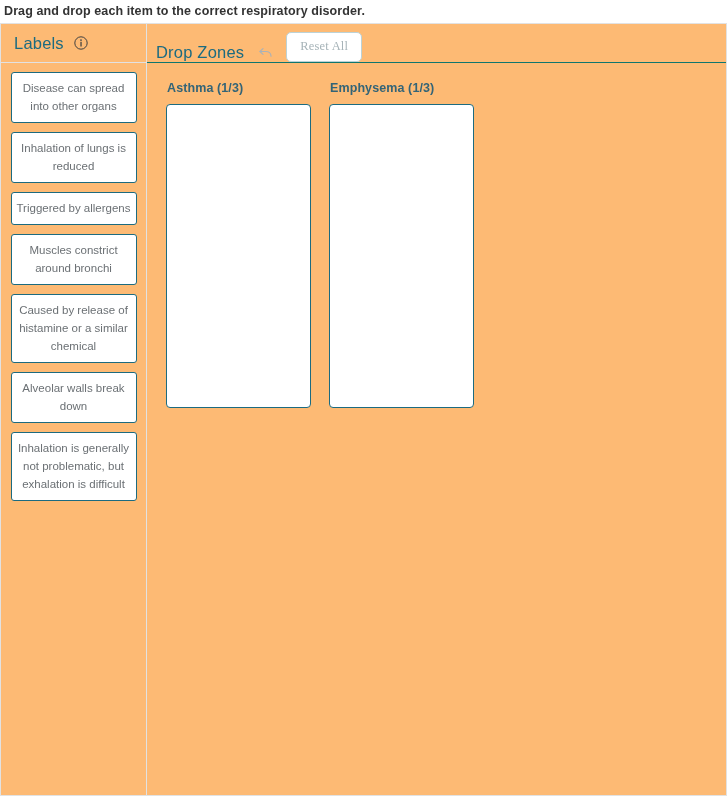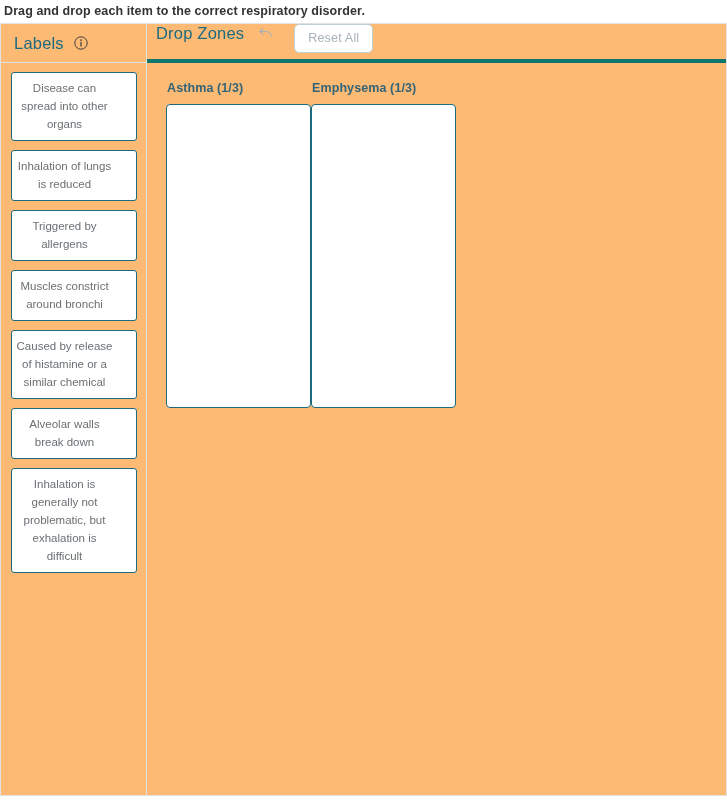--- a/index.html
+++ b/index.html
@@ -76,66 +76,67 @@
     width: 126px;
     margin: 0 auto 9px auto;
     border: 1px solid #1c6b80;
     border-radius: 3px;
     box-sizing: border-box;
     background: #ffffff;
     color: #6b7074;
     font-size: 11.5px;
     line-height: 18px;
     text-align: center;
-    padding: 6px 23px 7px 5px;
+    padding: 6px 5px 7px 5px;
     cursor: move;
   }
 
   
   .zones-col {
     flex: 1 1 auto;
     display: flex;
     flex-direction: column;
     min-width: 0;
   }
   .zones-head {
     height: 39px;
     flex: 0 0 39px;
-    border-bottom: 4px solid #0f766e;
-    box-sizing: border-box;
-    display: flex;
-    align-items: flex-start;
+    border-bottom: 1px solid #0f766e;
+    box-sizing: border-box;
+    display: flex;
+    align-items: flex-end;
     padding-left: 9px;
   }
   .undo-icon {
     margin-left: 12px;
     width: 18px;
     height: 18px;
     display: inline-flex;
     align-items: center;
     justify-content: center;
     color: #a9b2b8;
   }
   .undo-icon svg { display: block; }
   .reset-btn {
-    margin-left: 20px;
+    margin-left: 12px;
     border: 1px solid #bcd2d6;
     border-radius: 5px;
     background: #ffffff;
     color: #a6b3b8;
     font-size: 12.5px;
-    font-family: Liberation Sans, sans-serif;
+    font-family: Liberation Serif, serif;
     padding: 6px 13px 7px 13px;
     cursor: default;
     letter-spacing: 0.2px;
   }
 
   .zones-body {
     padding: 18px 0 0 19px;
     display: flex;
+    gap: 18px;
     flex: 1 1 auto;
     align-items: flex-start;
   }
   .zone {
     width: 145px;
     flex: 0 0 145px;
   }
   .zone-title {
     font-size: 12.5px;
     font-weight: bold;

